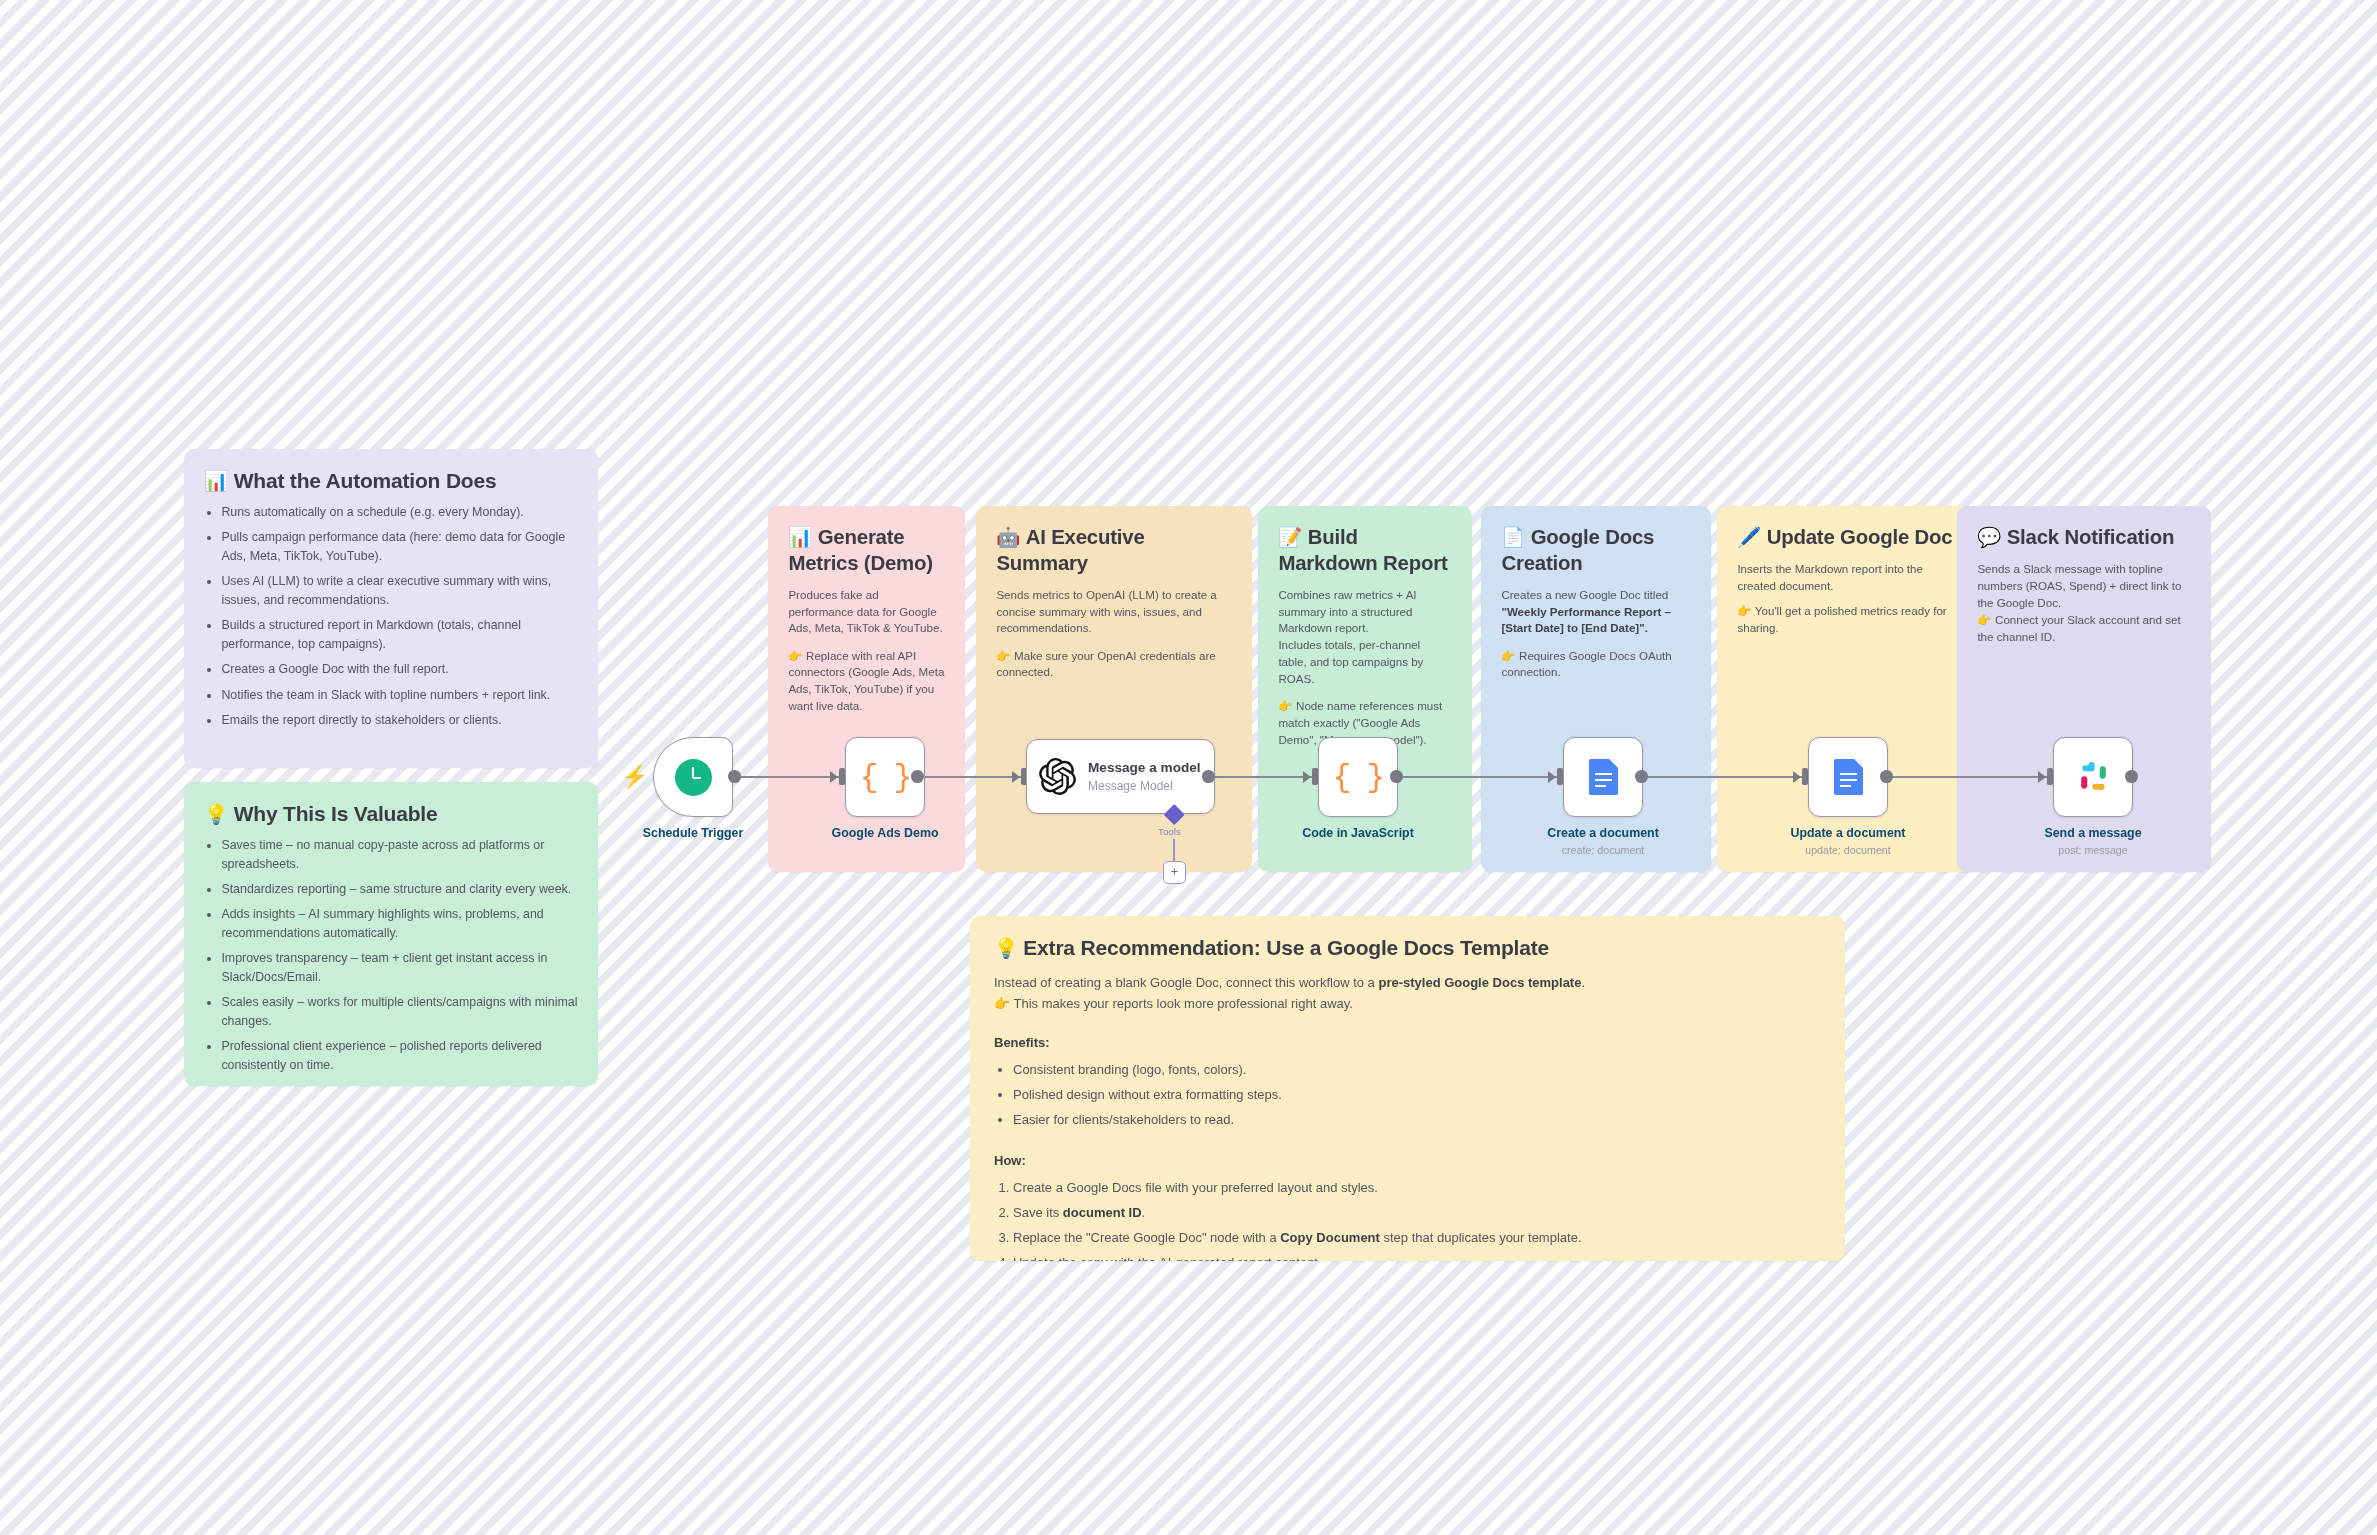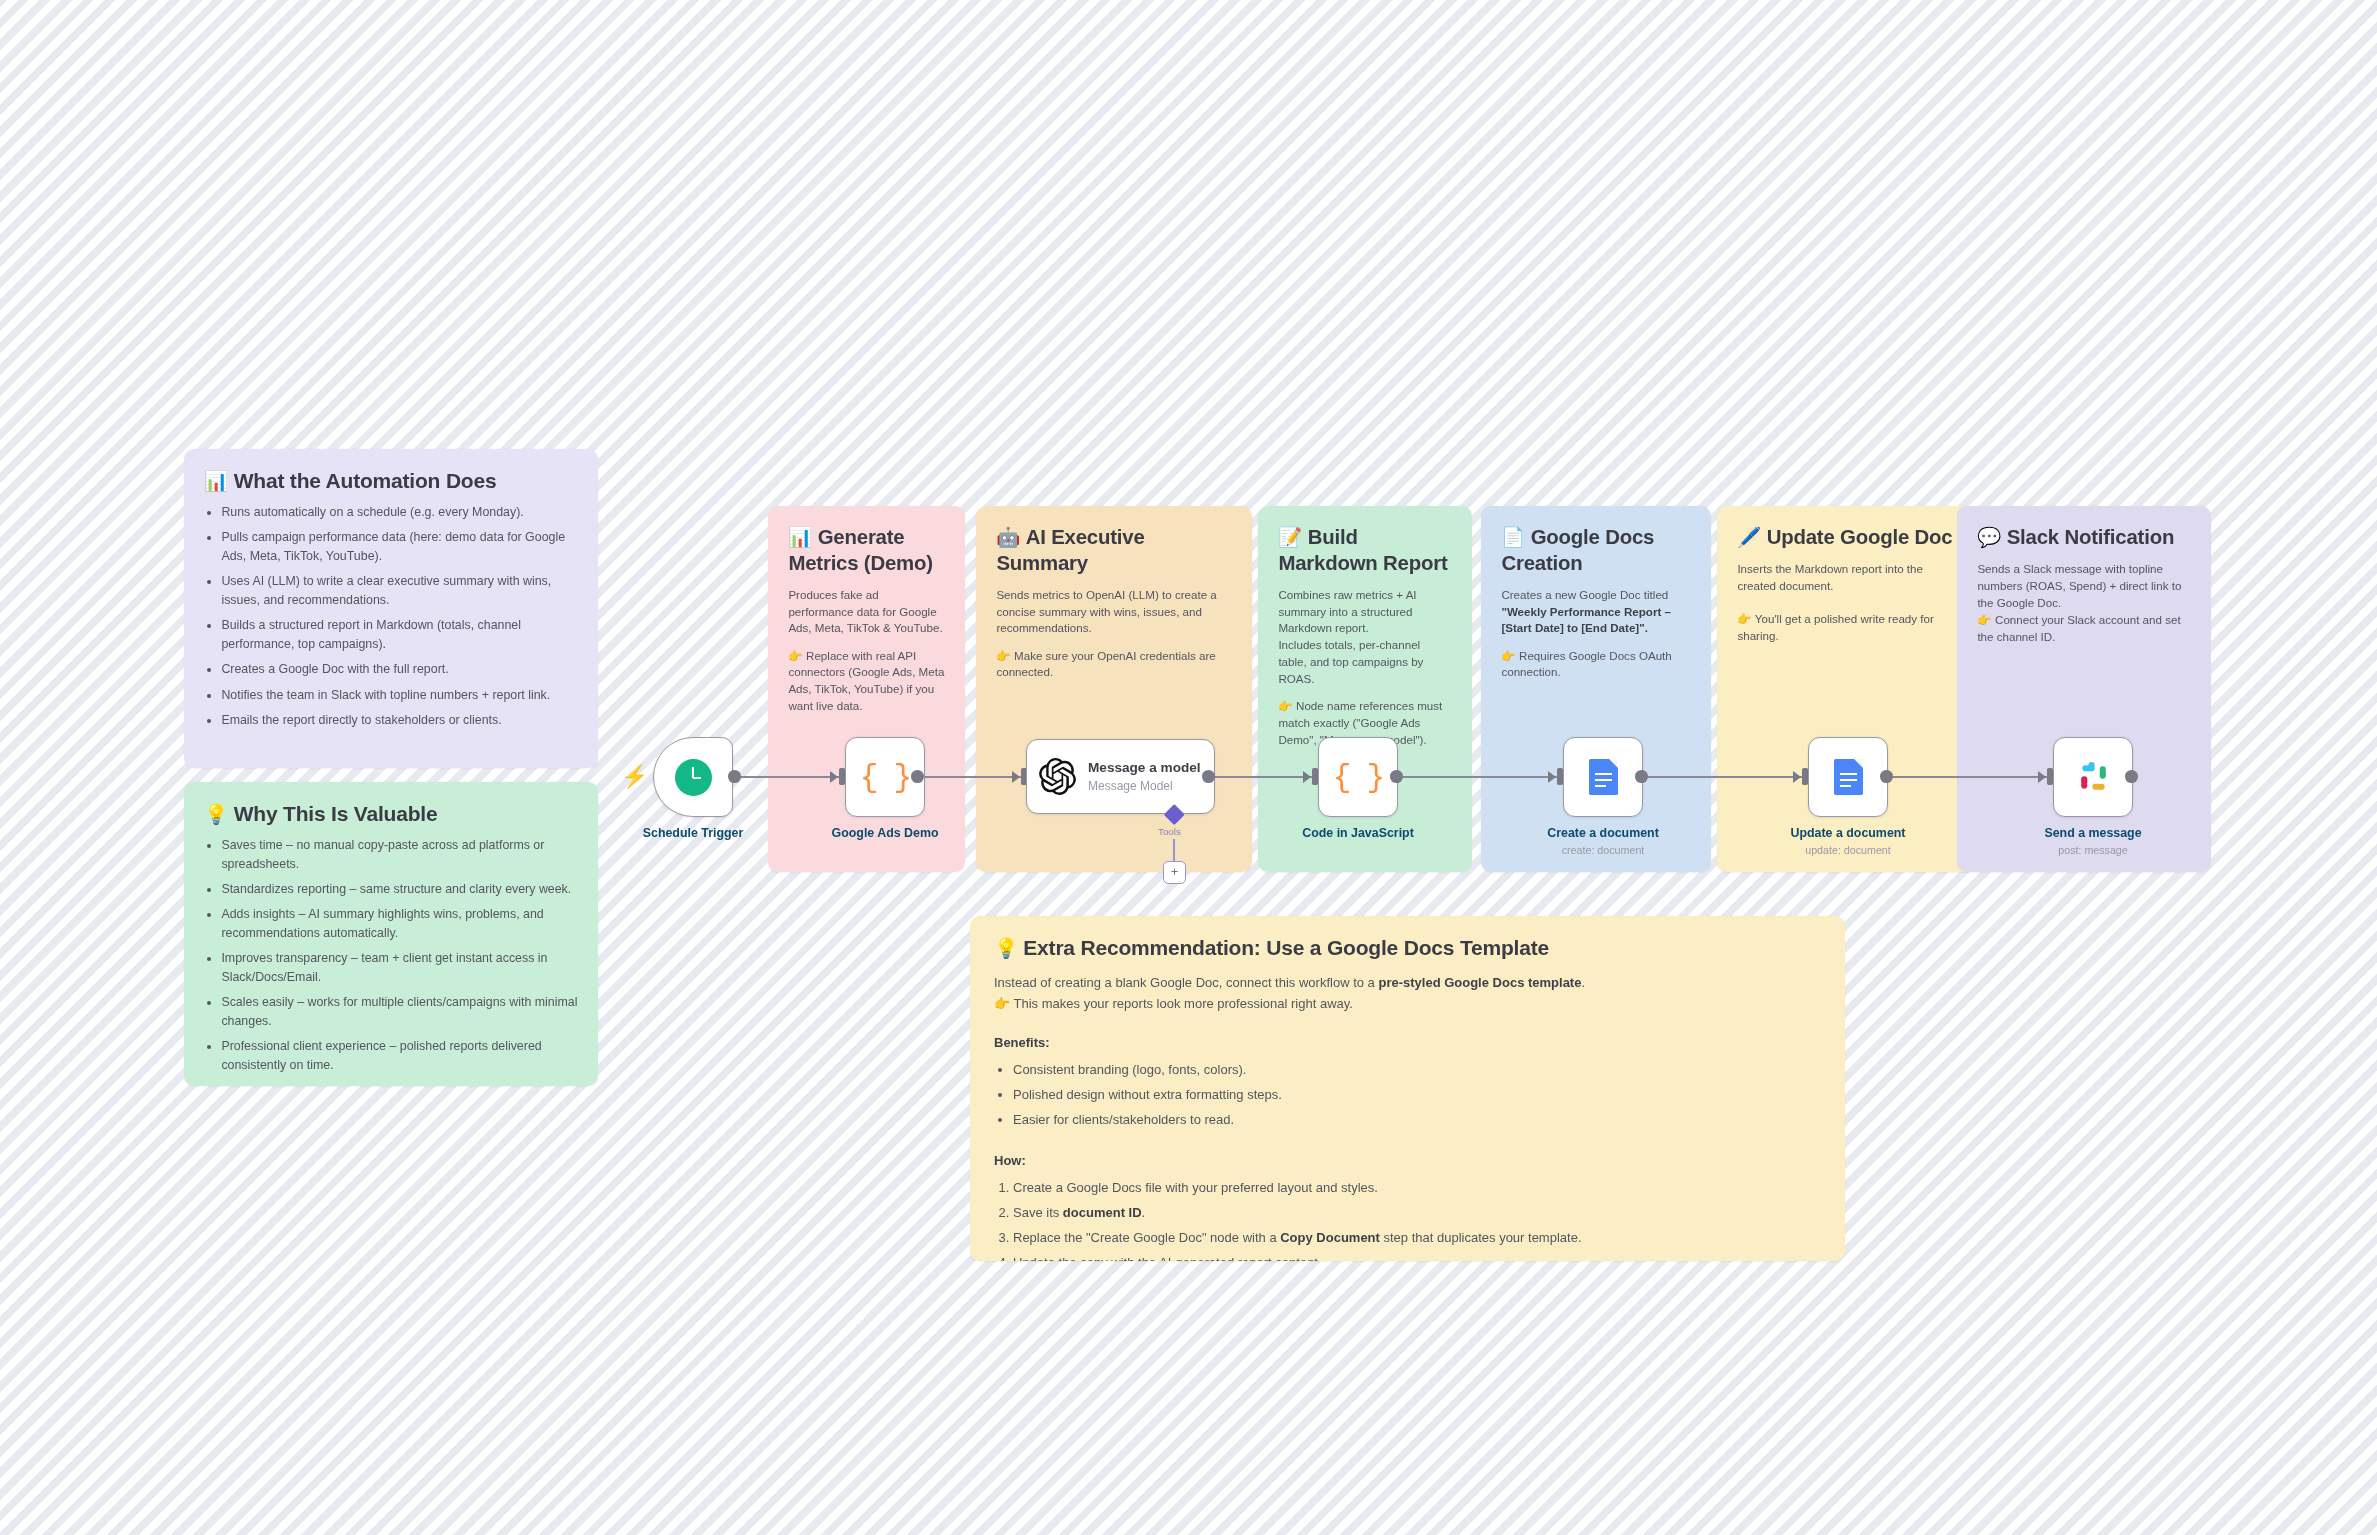--- a/index.html
+++ b/index.html
@@ -285,22 +285,22 @@
       <p>Creates a new Google Doc titled <b>"Weekly Performance Report – [Start Date] to [End Date]".</b></p>
       <p>👉 Requires Google Docs OAuth connection.</p>
     </div>
   </div>
 
   <div class="sticky colnote n-yellow" style="left:1717px; top:506px; width:258px; height:366px;">
     <h2>
       <span class="emo">🖊️</span><span>Update Google Doc</span>
     </h2>
     <div class="body">
-      <p style="margin-bottom:16px">Inserts the Markdown report into the created document.</p>
-      <p>👉 You'll get a polished write ready for sharing.</p>
+      <p style="margin-bottom:8px">Inserts the Markdown report into the created document.</p>
+      <p>👉 You'll get a polished metrics ready for sharing.</p>
     </div>
   </div>
 
   <div class="sticky colnote n-lilac" style="left:1942px; top:506px; width:254px; height:366px;margin-left:15px;">
     <h2>
       <span class="emo">💬</span><span>Slack Notification</span>
     </h2>
     <div class="body">
       <p style="margin-bottom:0">Sends a Slack message with topline numbers (ROAS, Spend) + direct link to the Google Doc.</p>
       <p>👉 Connect your Slack account and set the channel ID.</p>

